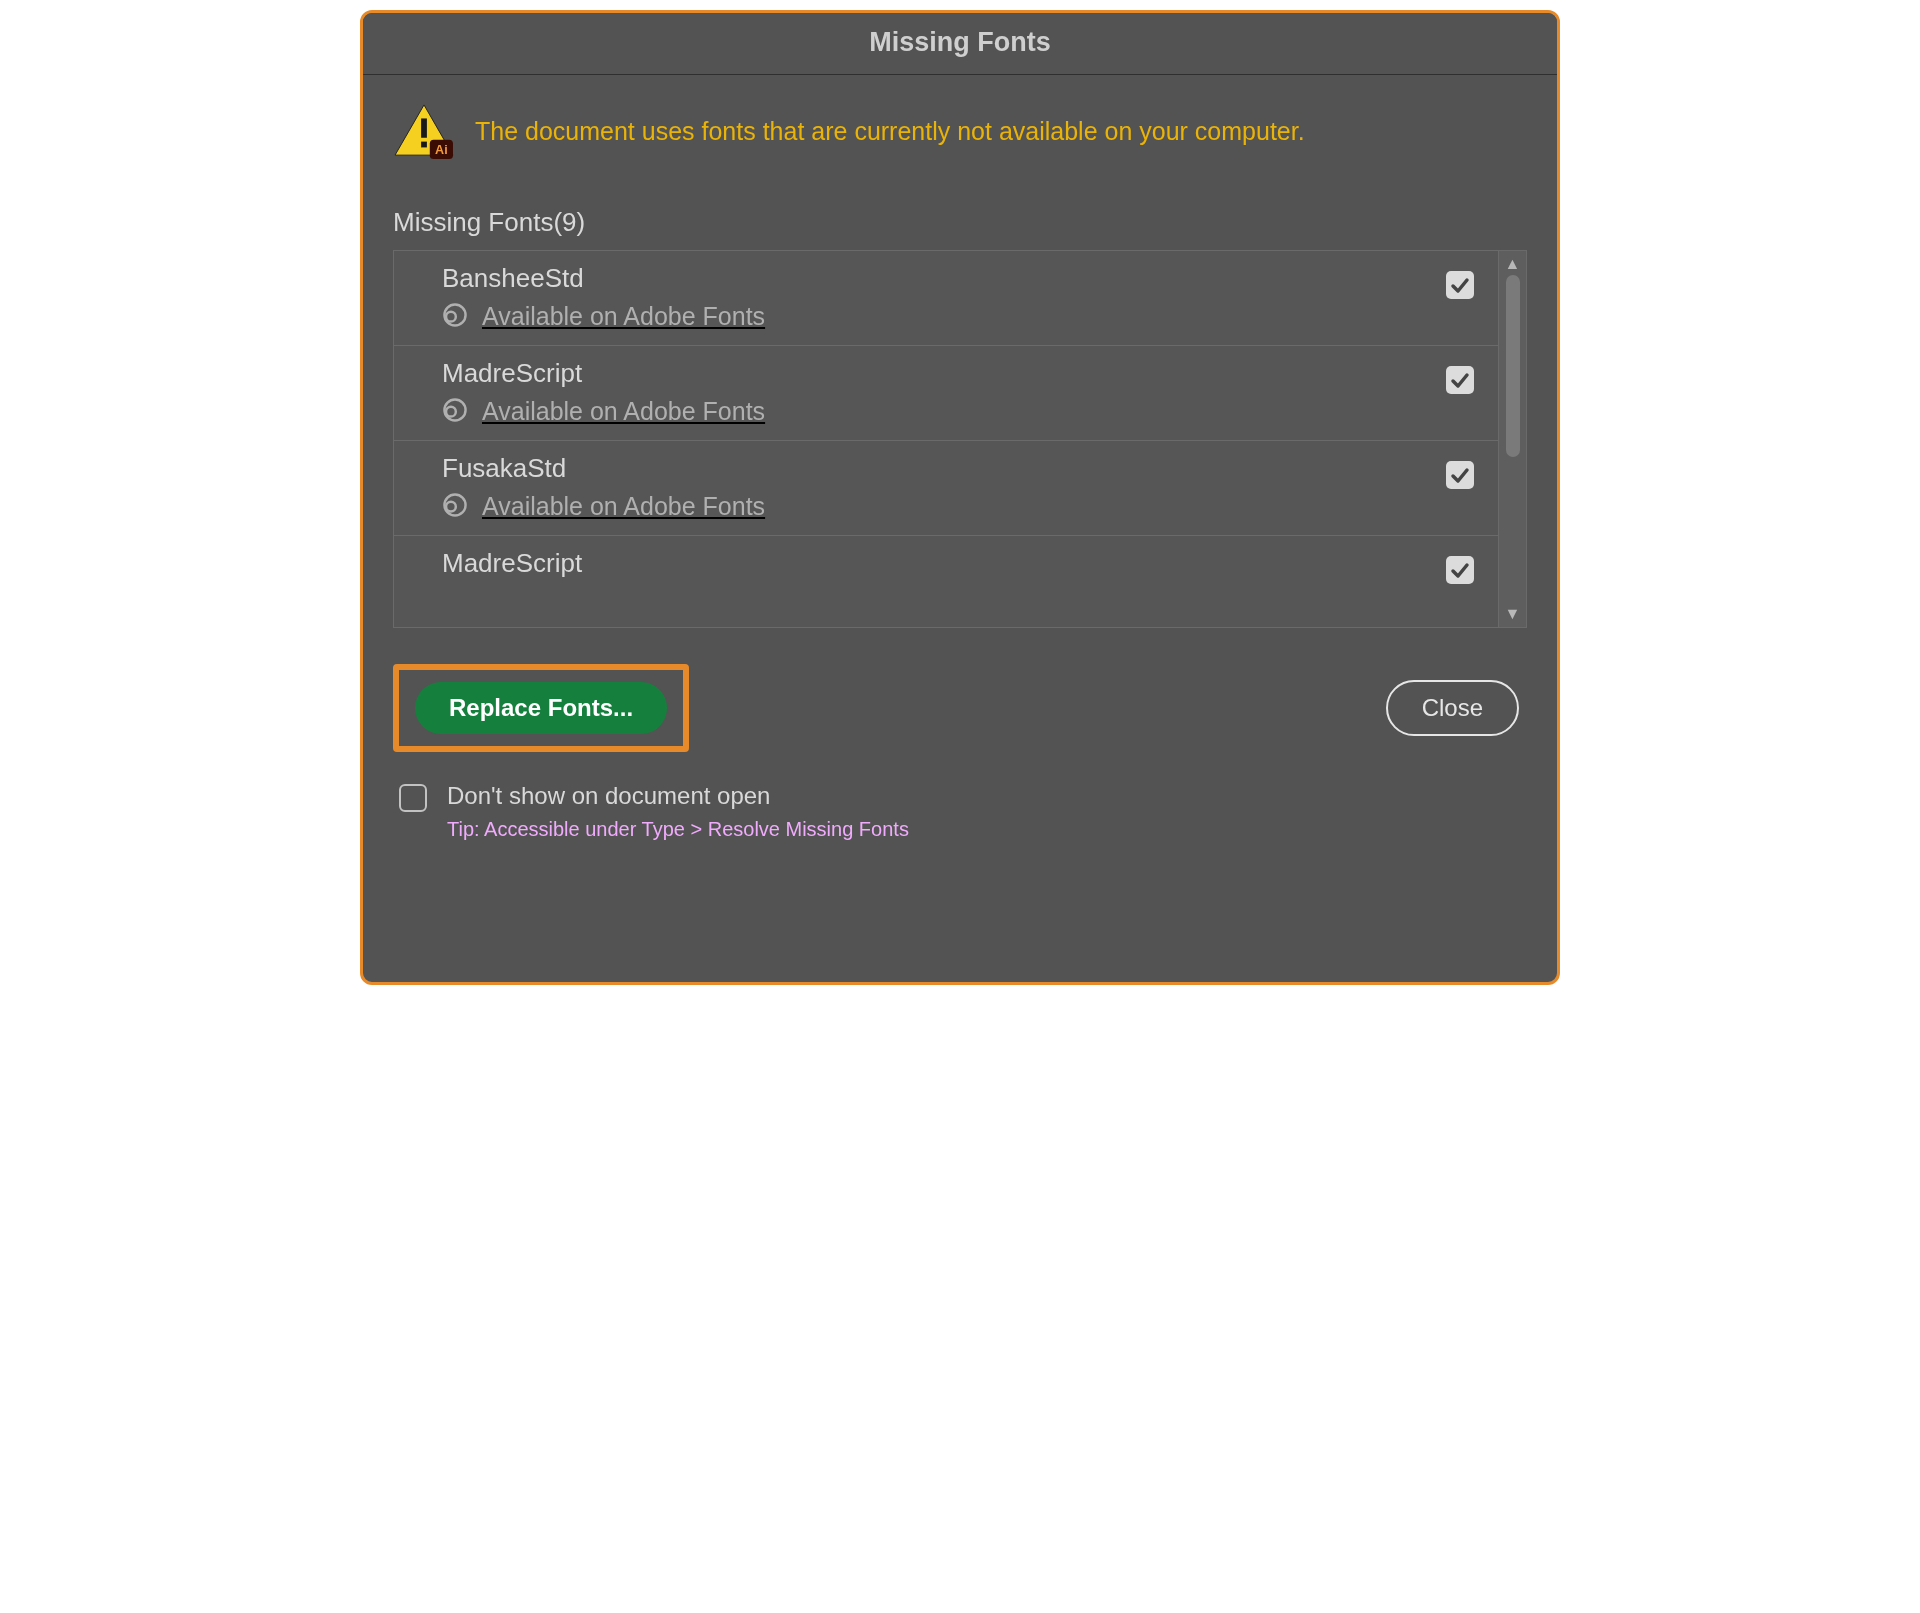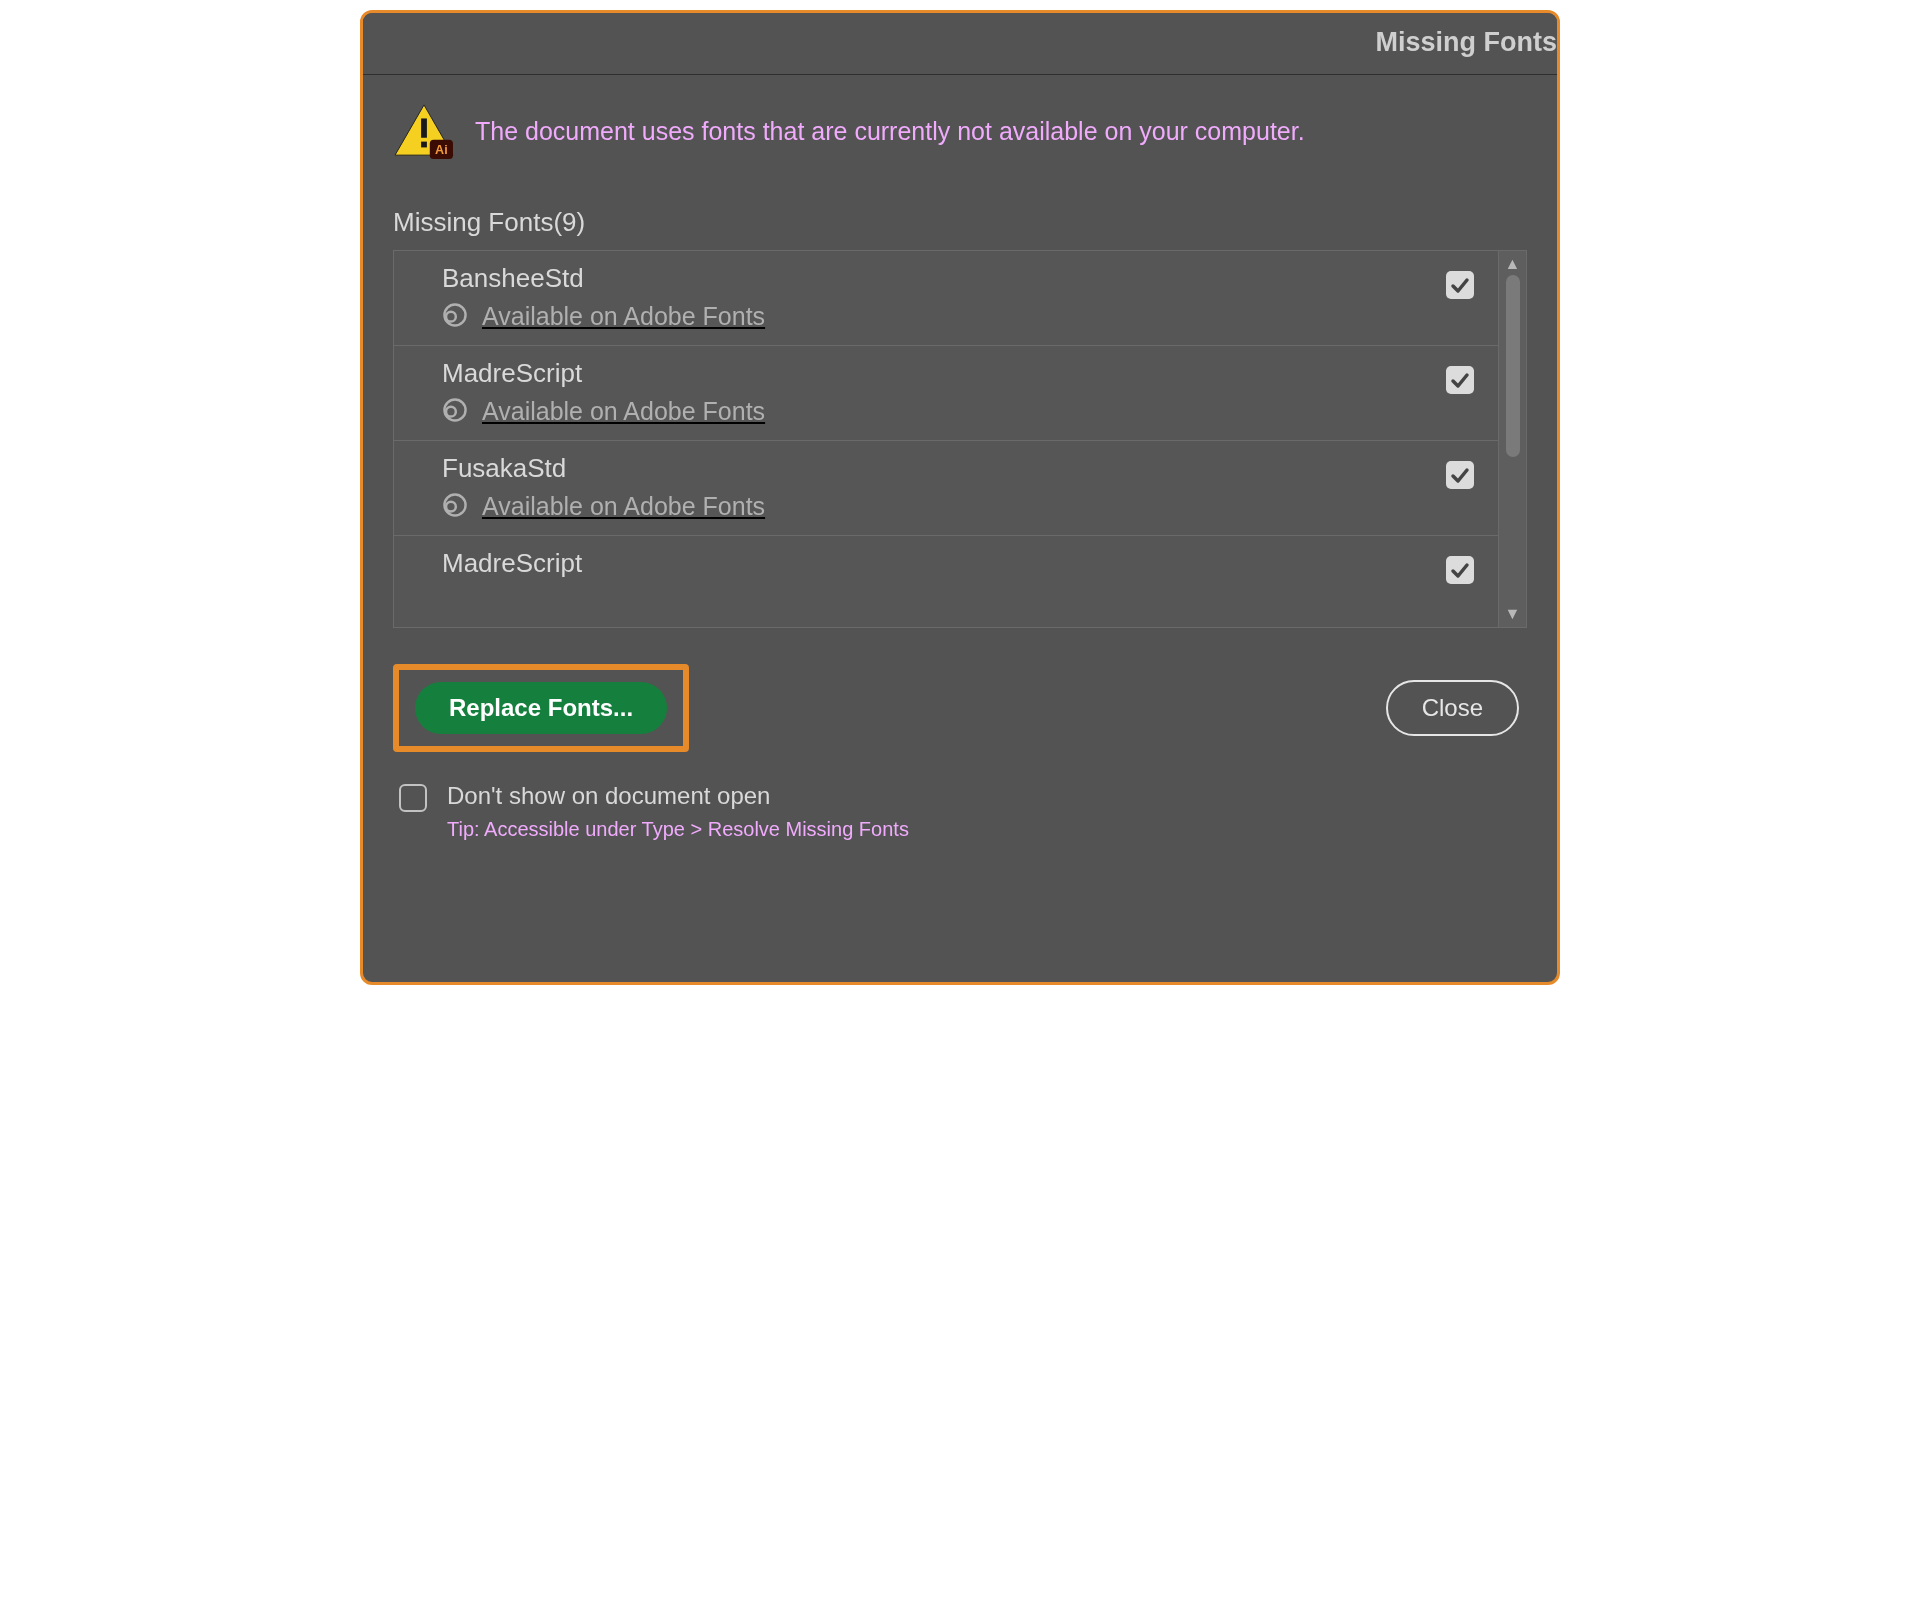--- a/index.html
+++ b/index.html
@@ -14,32 +14,32 @@
     height: 975px;
     margin: 10px;
     background: #535353;
     border: 3px solid #e78b2a;
     border-radius: 12px;
     overflow: hidden;
     display: flex; flex-direction: column;
     position: relative;
   }
   .titlebar {
-    text-align: right;
+    text-align: center;
     color: #cfcfcf;
     font-size: 27px;
     font-weight: 700;
     padding: 14px 0 16px;
     border-bottom: 1px solid #2f2f2f;
     background: #535353;
   }
   .body { padding: 28px 30px 0 30px; flex: 1; display: flex; flex-direction: column; }
   .msgrow { display: flex; align-items: center; gap: 20px; margin-bottom: 48px; }
   .warn-icon { width: 62px; height: 56px; position: relative; flex: 0 0 auto; }
-  .msgtext { color: #f0abfc; font-size: 25px; }
+  .msgtext { color: #eab308; font-size: 25px; }
   .listlabel { color: #d9d9d9; font-size: 26px; margin-bottom: 12px; }
   .listwrap {
     border: 1px solid #6a6a6a;
     background: #565656;
     height: 378px;
     display: flex;
     position: relative;
   }
   .list { flex: 1; overflow: hidden; }
   .scrollbar {

